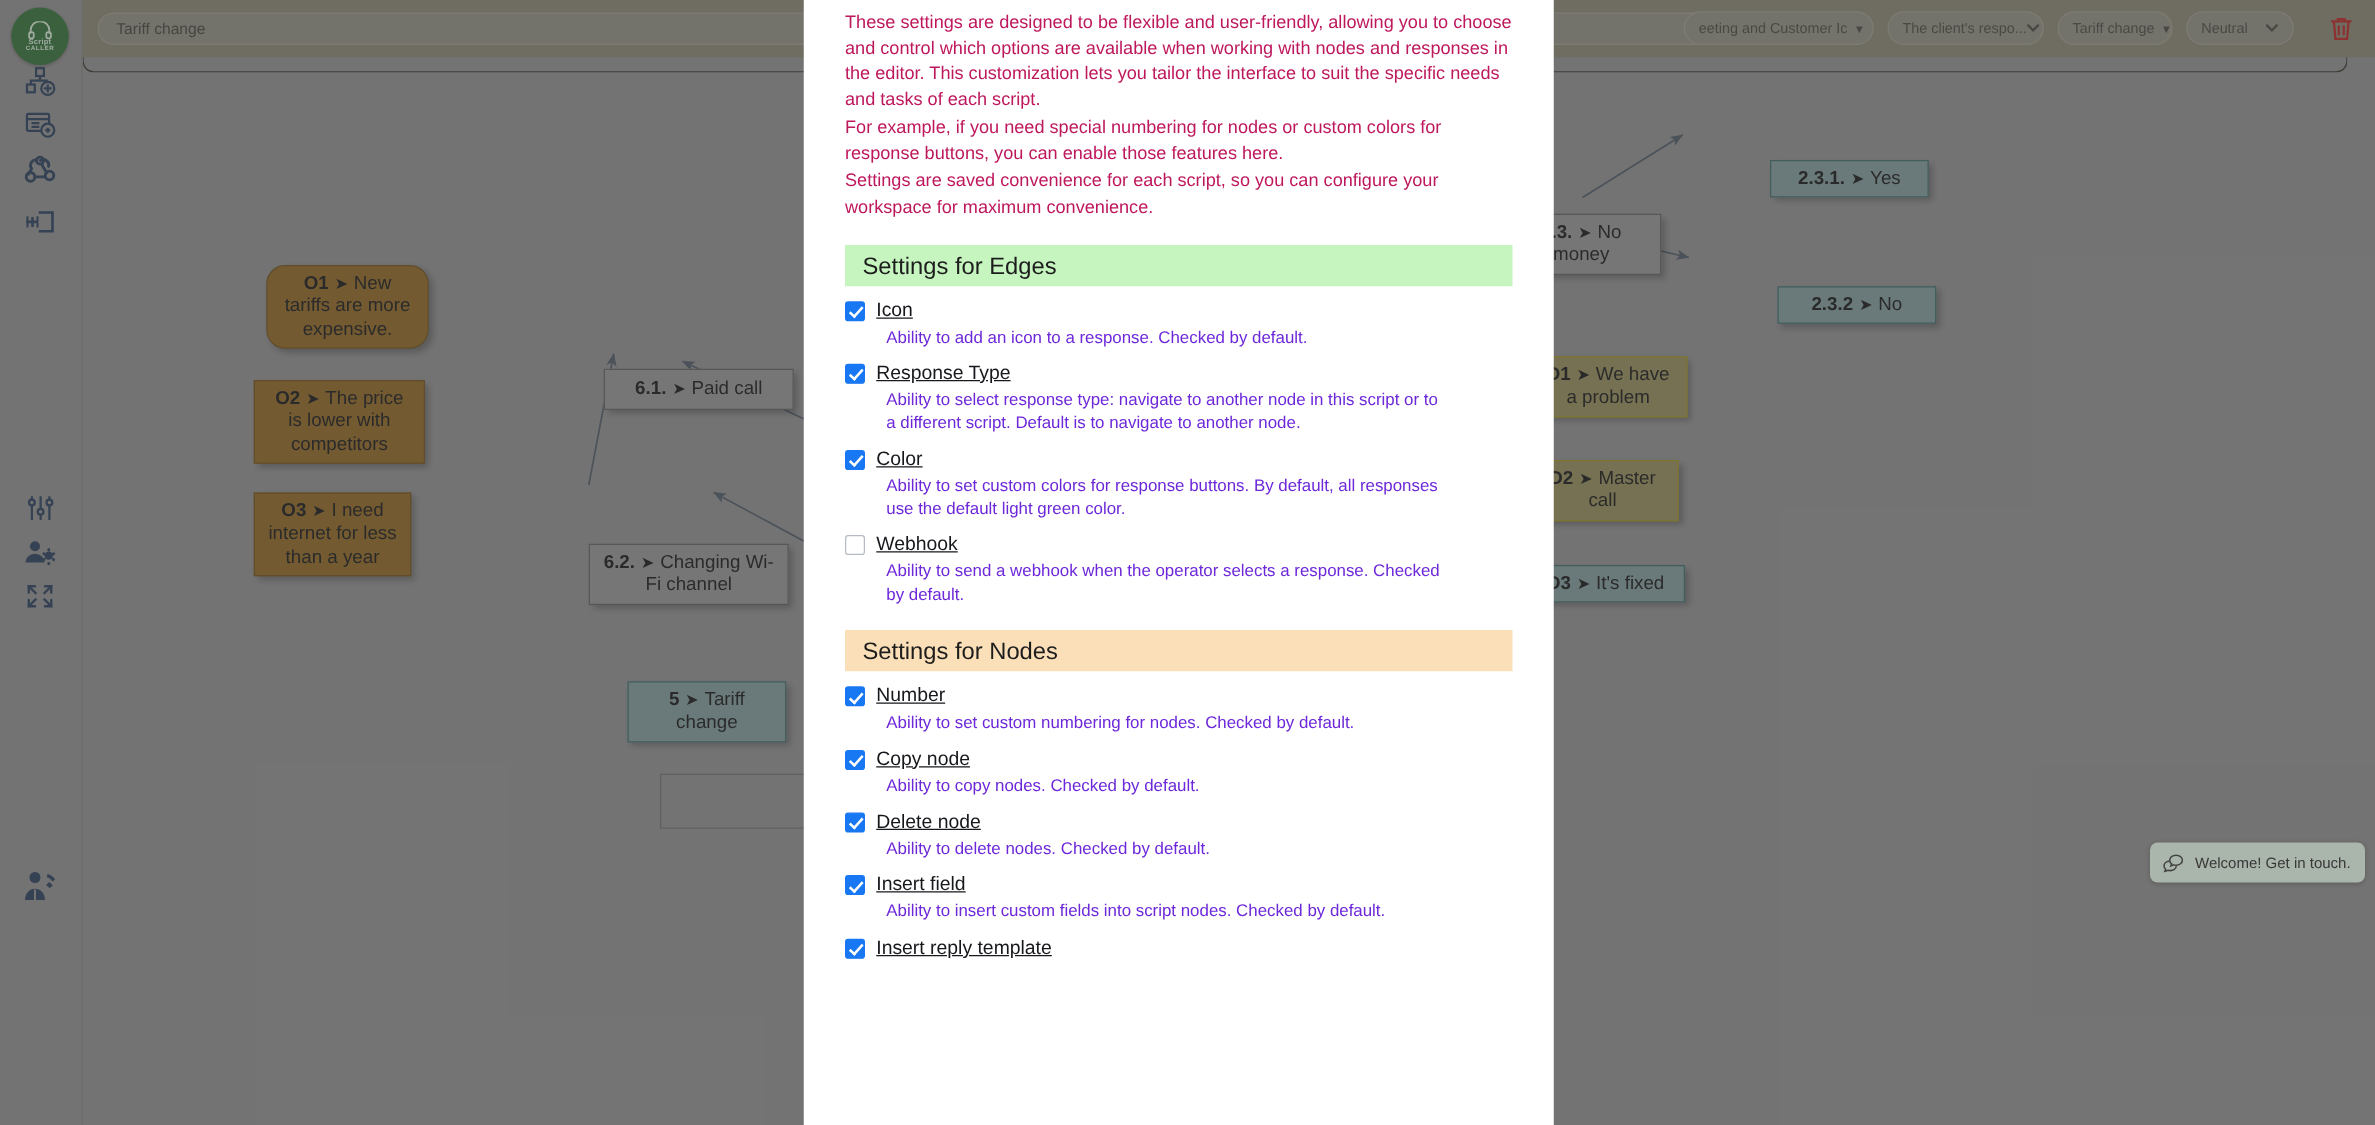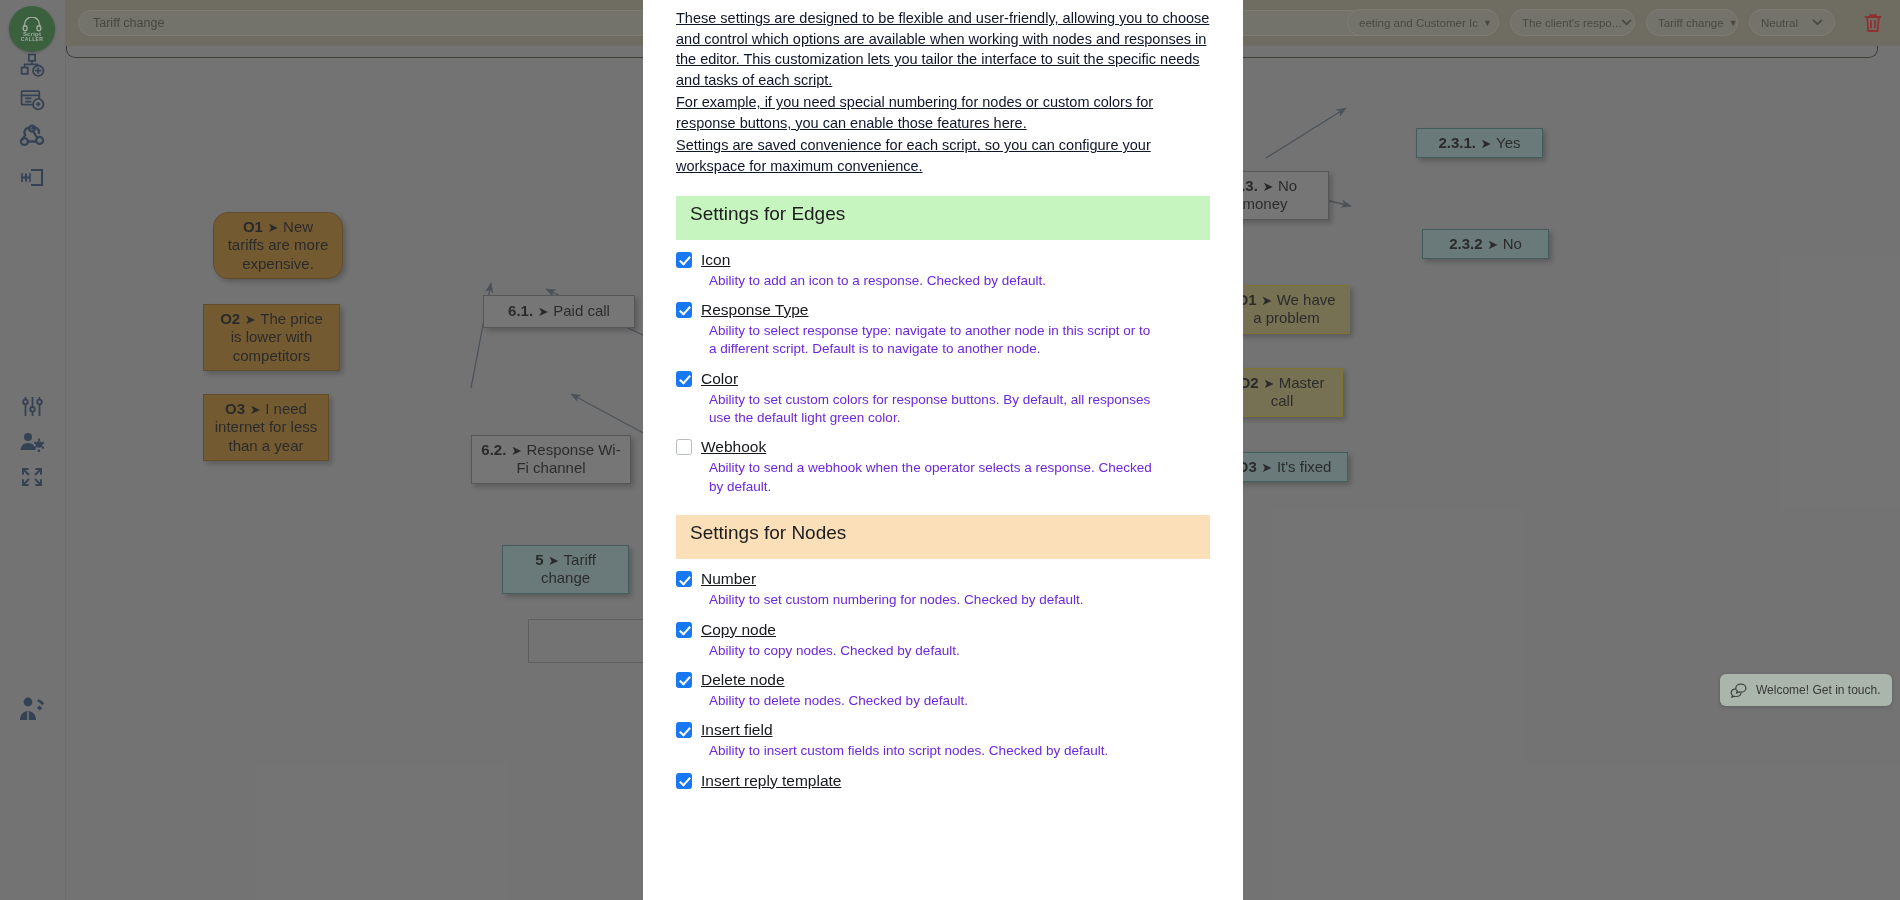--- a/index.html
+++ b/index.html
@@ -166,30 +166,29 @@
     width: 600px; height: 900px;
     background: #ffffff;
     z-index: 20;
     overflow: hidden;
     padding: 0 33px;
   }
   #modal-inner { padding-top: 8px; }
 
   .intro-p {
     font-size: 14.5px;
-    color: #0f172a;
+    color: #be185d;
     line-height: 1.42;
     margin: 0 0 2px 0;
-    text-decoration: underline;
   }
 
   .sec-head {
     font-size: 19px;
     color: #1d1d1d;
-    padding: 7px 0 15px 14px;
+    padding: 7px 0 4px 14px;
     margin: 19px 0 7px 0;
     font-weight: normal;
   }
   .sec-edges { background: #c6f5bf; }
   .sec-nodes { background: #fbdfb8; }
 
   .opt-row {
     display: flex; align-items: center; gap: 9px;
     margin-top: 11px;
   }
@@ -397,21 +396,21 @@
           <div class="node n-brown" style="left: 137px; top: 258px; width: 137px; min-height: 54px;">
             <div><b>O2</b><span class="arw"> ➤ </span><span>The price is lower with competitors</span></div>
           </div>
           <div class="node n-brown" style="left: 137px; top: 348px; width: 126px; min-height: 56px;">
             <div><b>O3</b><span class="arw"> ➤ </span><span>I need internet for less than a year</span></div>
           </div>
           <div class="node n-grey" style="left: 417px; top: 249px; width: 152px; min-height: 33px;">
             <div><b>6.1.</b><span class="arw"> ➤ </span><span>Paid call</span></div>
           </div>
           <div class="node n-grey" style="left: 405px; top: 389px; width: 160px; min-height: 41px;">
-            <div><b>6.2.</b><span class="arw"> ➤ </span><span>Response Wi-Fi channel</span></div>
+            <div><b>6.2.</b><span class="arw"> ➤ </span><span>Changing Wi-Fi channel</span></div>
           </div>
           <div class="node n-teal" style="left: 436px; top: 499px; width: 127px; min-height: 39px; justify-content: flex-end;">
             <div><b>5</b><span class="arw"> ➤ </span><span>Tariff change</span></div>
           </div>
           <div class="node n-grey" style="left: 1135px; top: 125px; width: 128px; min-height: 41px;">
             <div><b>2.3.</b><span class="arw"> ➤ </span><span>No money</span></div>
           </div>
           <div class="node n-teal" style="left: 1350px; top: 82px; width: 127px; min-height: 30px;">
             <div><b>2.3.1.</b><span class="arw"> ➤ </span><span>Yes</span></div>
           </div>

